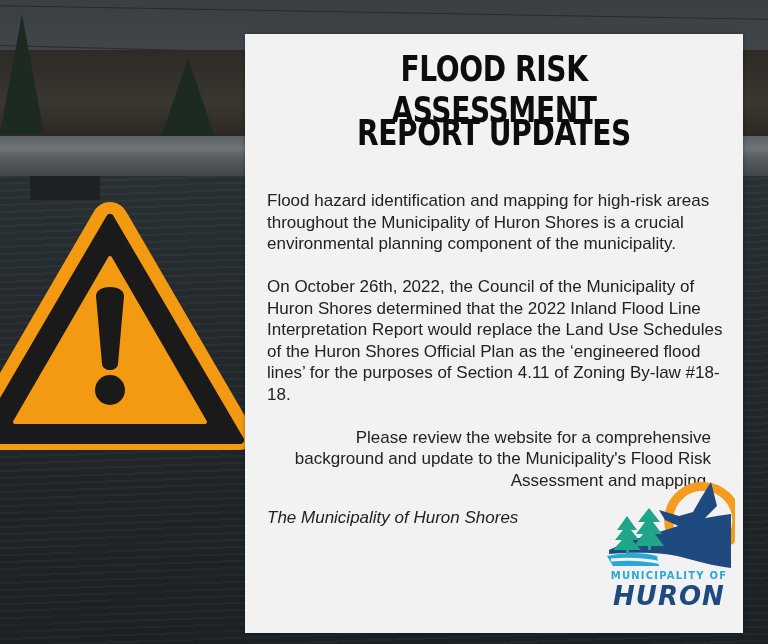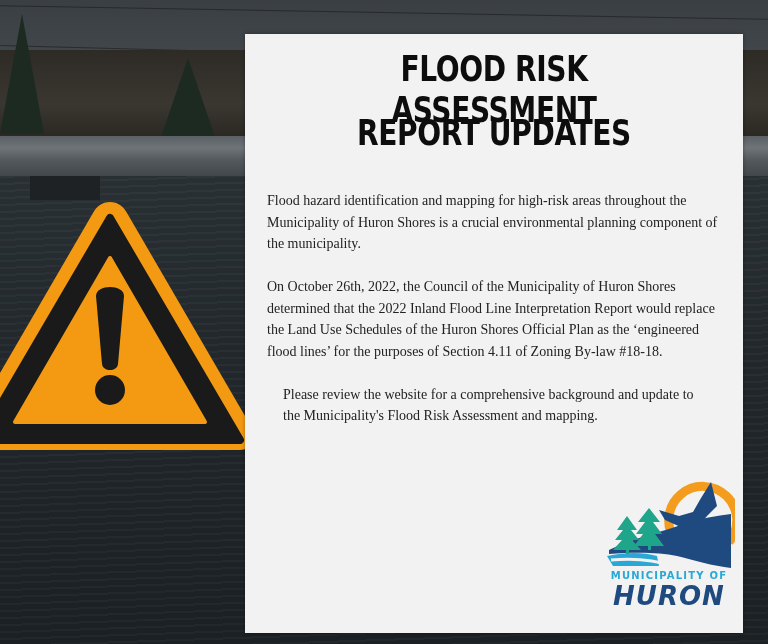--- a/index.html
+++ b/index.html
@@ -34,25 +34,25 @@
   .title {
     position:absolute; left:0; width:498px; text-align:center;
     font-family:"DejaVu Sans", sans-serif; font-weight:bold;
     font-size:36px; letter-spacing:-0.5px; color:#0d0d0d;
     transform:scaleX(0.78); transform-origin:center;
   }
   .t1 { top:14px; }
   .t2 { top:78px; }
   .body-text {
     position:absolute; left:22px; top:156px; width:460px;
-    font-family:Liberation Serif, serif; font-size:14px; line-height:21.5px;
+    font-family:Liberation Sans, sans-serif; font-size:17px; line-height:21.5px;
     color:#222;
   }
   .body-text p { margin:0 0 21.5px 0; }
-  .body-text p.tight { margin:16px; }
+  .body-text p.tight { margin:16px;text-align:right; }
   .sig { font-style:italic; }
 
   .logo { position:absolute; left:358px; top:446px; width:132px; height:160px; }
   .logo-sub { position:absolute; left:0; top:90px; width:132px; text-align:center;
     font-family:"DejaVu Sans", sans-serif; font-weight:bold; font-size:10px;
     letter-spacing:1.2px; color:#29a8d6; }
   .logo-big { position:absolute; left:0; width:132px; text-align:center;
     font-family:"DejaVu Sans", sans-serif; font-weight:bold; font-size:26px;
     letter-spacing:1px; color:#1f4a80; line-height:28px; }
   .lb1 { top:102px;font-style:italic; }
@@ -82,20 +82,21 @@
 </svg>
 
 <div class="panel">
   <div class="title t1">FLOOD RISK ASSESSMENT</div>
   <div class="title t2">REPORT UPDATES</div>
 
   <div class="body-text">
     <p>Flood hazard identification and mapping for high-risk areas throughout the Municipality of Huron Shores is a crucial environmental planning component of the municipality.</p>
     <p>On October 26th, 2022, the Council of the Municipality of Huron Shores determined that the 2022 Inland Flood Line Interpretation Report would replace the Land Use Schedules of the Huron Shores Official Plan as the ‘engineered flood lines’ for the purposes of Section 4.11 of Zoning By-law #18-18.</p>
     <p class="tight">Please review the website for a comprehensive background and update to the Municipality's Flood Risk Assessment and mapping.</p>
+    <p class="sig">The Municipality of Huron Shores</p>
   </div>
 
   <div class="logo">
     <svg width="132" height="92" viewBox="0 0 132 92">
       <path d="M72 60 A34 34 0 1 1 126 62" fill="none" stroke="#f39c1e" stroke-width="9"></path>
       <path d="M6 70 C30 58 60 52 80 44 C98 38 114 36 128 34 L128 88 C110 86 90 80 74 76 C56 72 30 72 6 74 Z" fill="#1f4a80"></path>
       <path d="M4 76 C22 72 40 72 54 76 L56 86 L10 86 Z" fill="#29a8d6"></path>
       <path d="M8 80 C30 78 52 80 70 86" fill="none" stroke="#f2f2f2" stroke-width="3"></path>
       <path d="M108 2 L114 26 L104 36 L92 50 L80 48 L62 40 L56 30 L76 36 L90 32 L98 18 Z" fill="#1f4a80"></path>
       <g fill="#1fa589">

